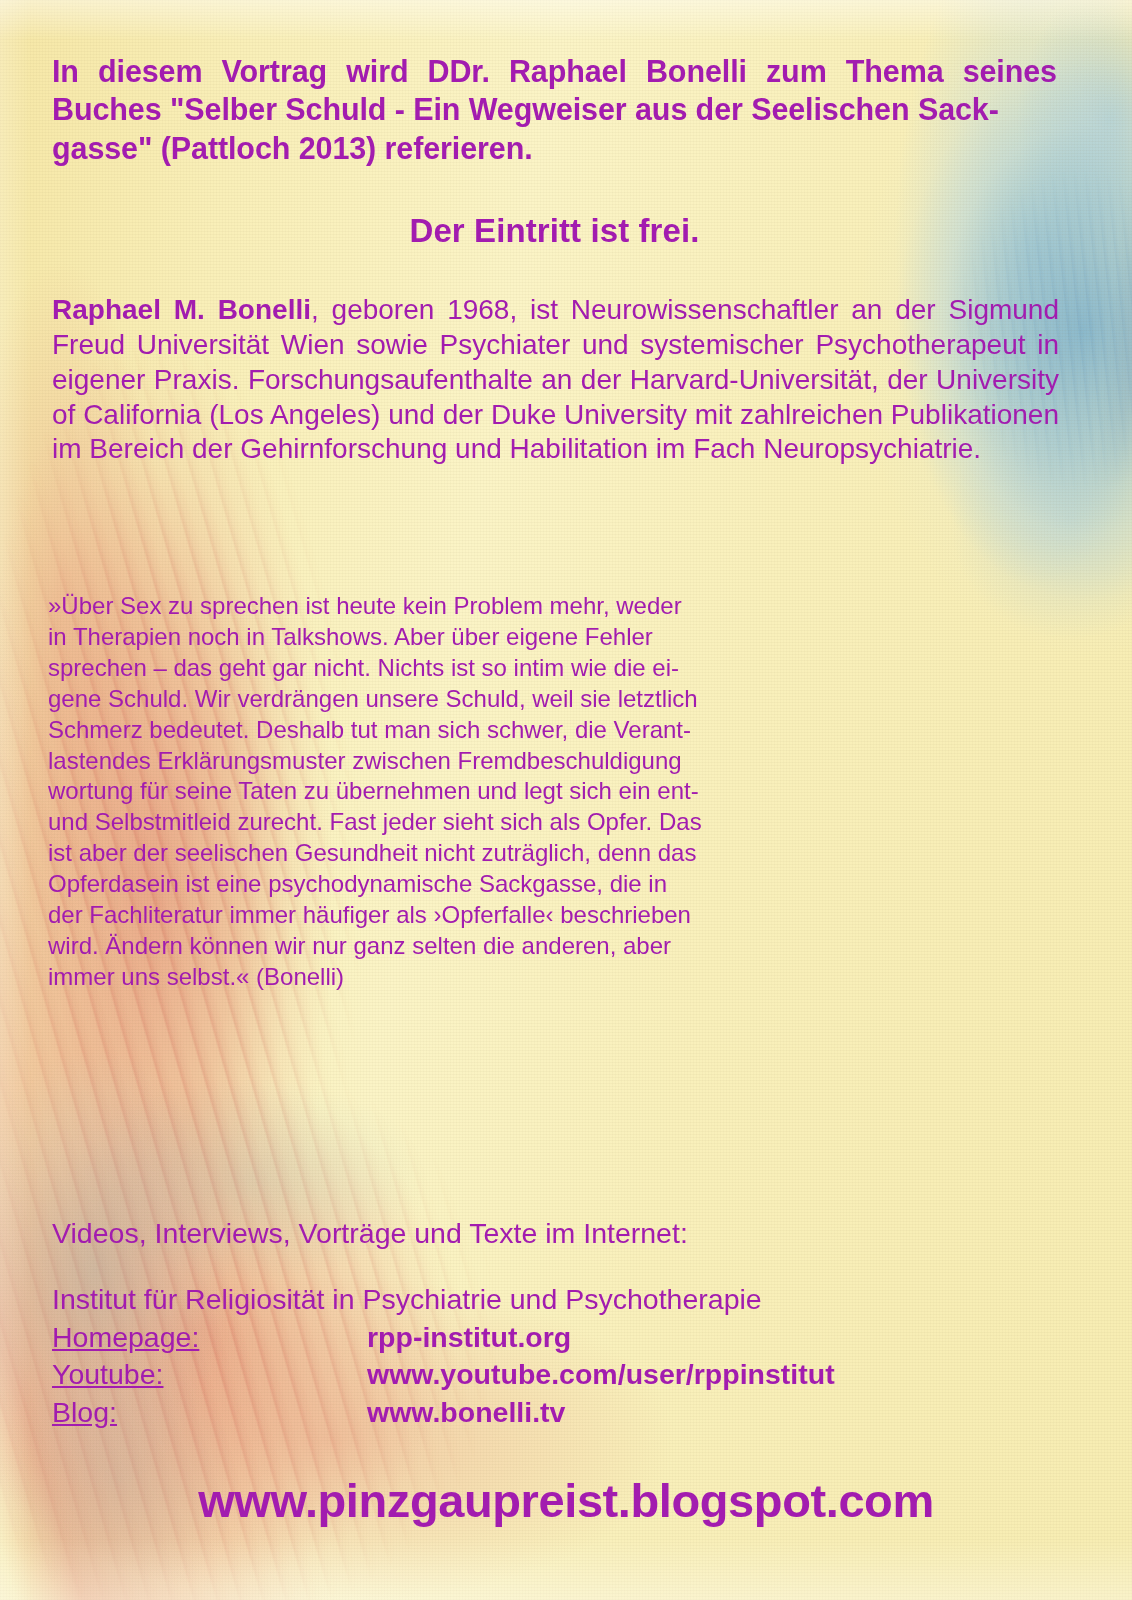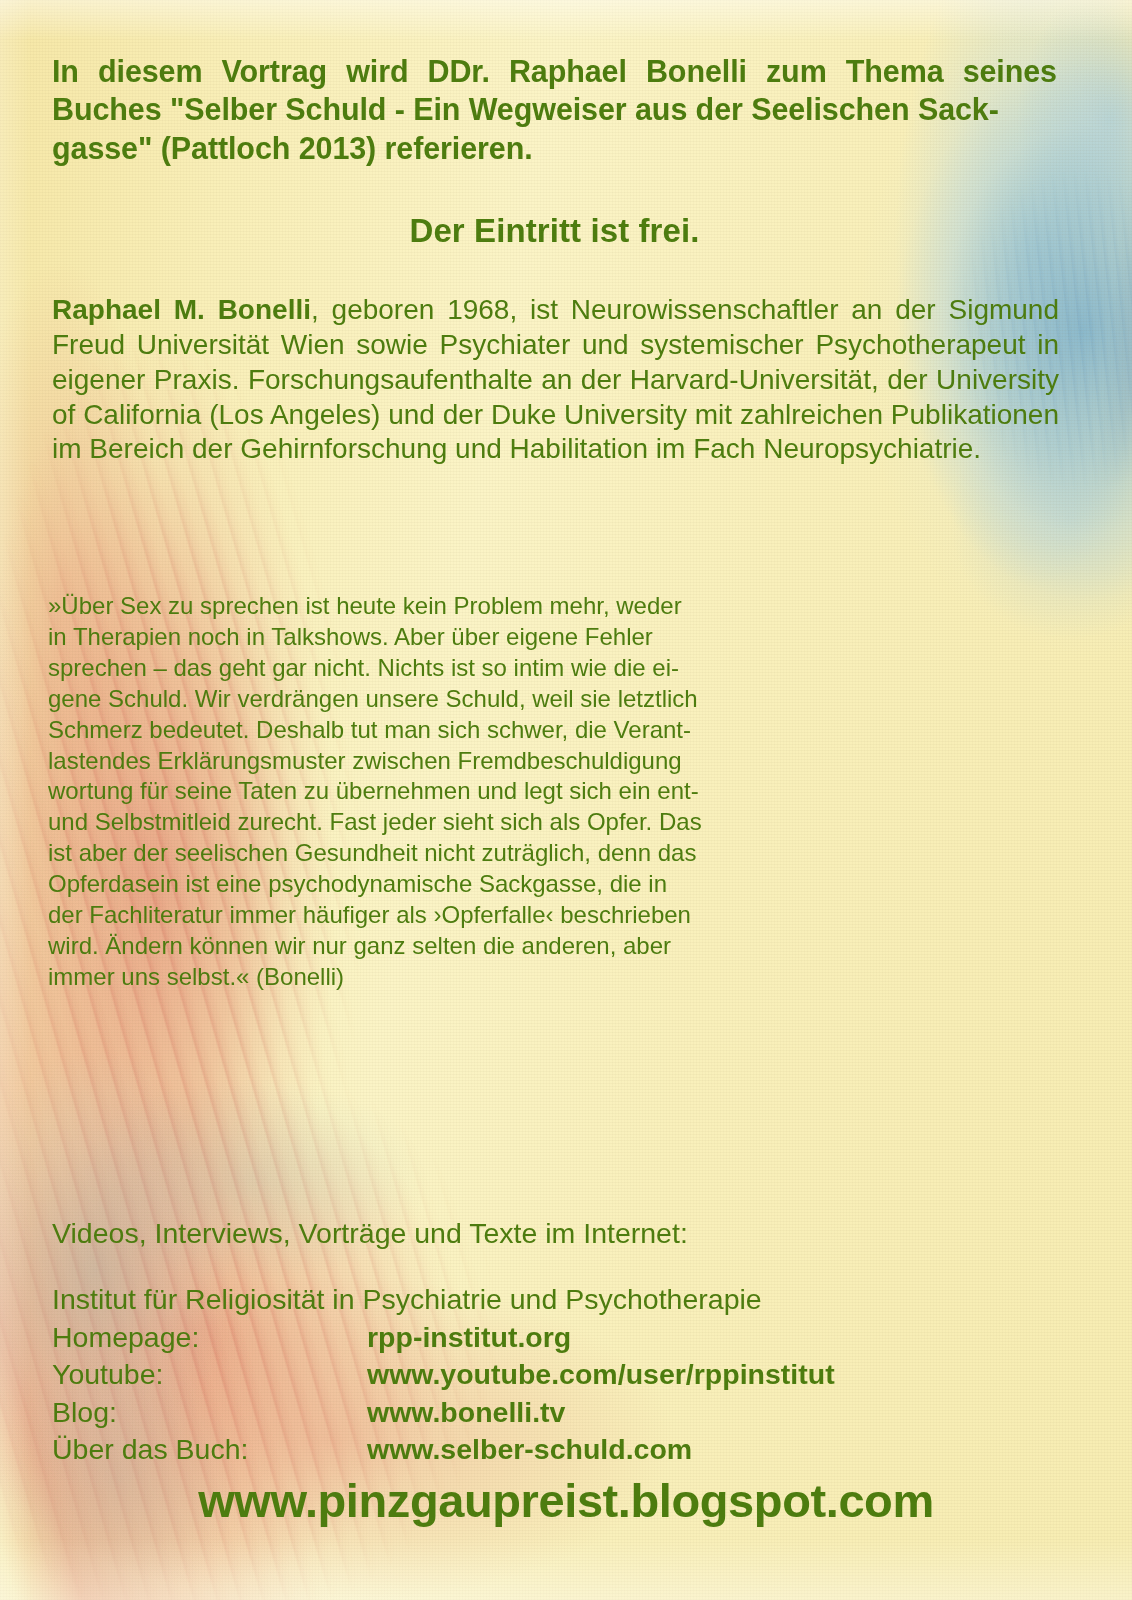--- a/index.html
+++ b/index.html
@@ -161,21 +161,21 @@
   }
 
   
   #content {
     position: relative;
     z-index: 5;
     width: 1132px;
     height: 1600px;
   }
 
-  .blk { position: absolute; color: #4d7c0f; }
+  .blk { position: absolute; color: #a21caf; }
 
   
   #intro {
     left: 52px;
     top: 52px;
     width: 1005px;
     font-size: 30.5px;
     font-weight: bold;
     line-height: 1.255;
     text-align: justify;
@@ -220,21 +220,21 @@
   
   #footer {
     left: 52px;
     top: 1187px;
     width: 1000px;
     font-size: 28.5px;
     line-height: 1.325;
   }
   #footer .plainline { display: block; margin-top: 28px; }
   #footer .row { display: block; position: relative; height: 37.5px; }
-  #footer .row .lbl { position: absolute; left: 0; top: 0; }
+  #footer .row .lbl { position: absolute; left: 0; top: 0; text-decoration: underline; }
   #footer .row .val { position: absolute; left: 315px; top: 0; font-weight: bold; }
 
   
   #blogurl {
     left: 0;
     top: 1473px;
     width: 1132px;
     text-align: center;
     font-size: 47px;
     letter-spacing: -0.4px;
@@ -295,22 +295,18 @@
       <span class="row">
         <span class="lbl">Youtube:</span>
         <span class="val">www.youtube.com/user/rppinstitut</span>
       </span>
 
       <span class="row">
         <span class="lbl">Blog:</span>
         <span class="val">www.bonelli.tv</span>
       </span>
 
-      <span class="row">
-        <span class="lbl">Über das Buch:</span>
-        <span class="val">www.selber-schuld.com</span>
-      </span>
     </div>
 
     <div class="blk" id="blogurl">www.pinzgaupreist.blogspot.com</div>
 
   </div>
 </div>
 
 </body></html>

